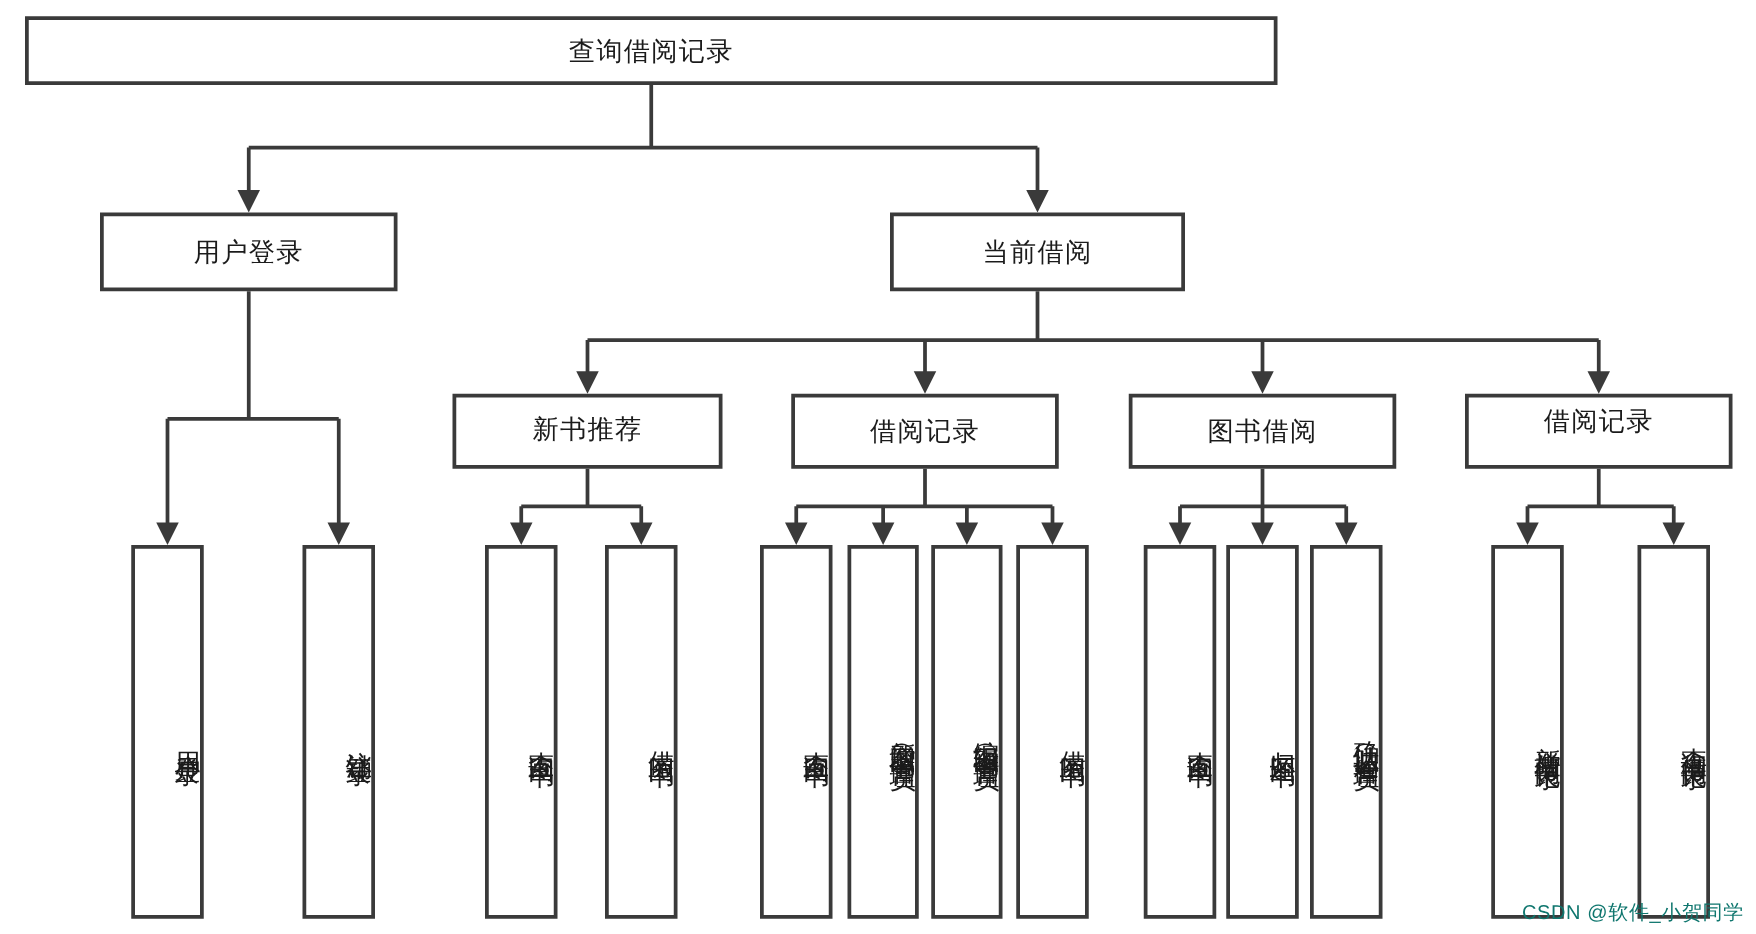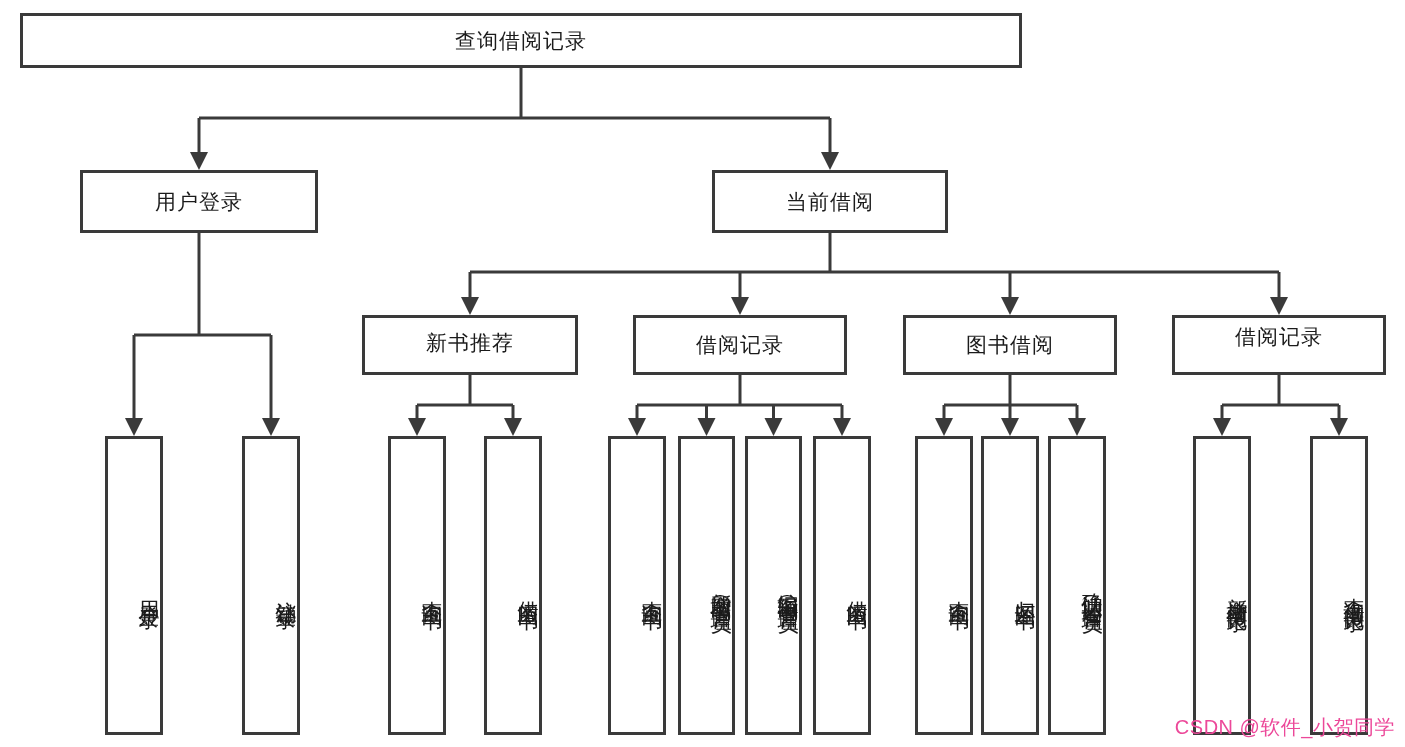--- a/index.html
+++ b/index.html
@@ -63,22 +63,22 @@
     writing-mode: vertical-rl;
     text-orientation: upright;
     letter-spacing: 3px;
     white-space: nowrap;
     pointer-events: none;
   }
   .watermark {
     position: absolute;
     right: 10px;
     bottom: 6px;
-    font-size: 20px;
-    color: #ec4899;
+    font-size: 16px;
+    color: #0f766e;
     letter-spacing: 0.5px;
     white-space: nowrap;
     pointer-events: none;
   }
 </style>
 </head>
 <body>
 
 <div id="diagram-root">
   <svg class="diagram" id="diagram-svg" viewBox="0 0 1405 747">

